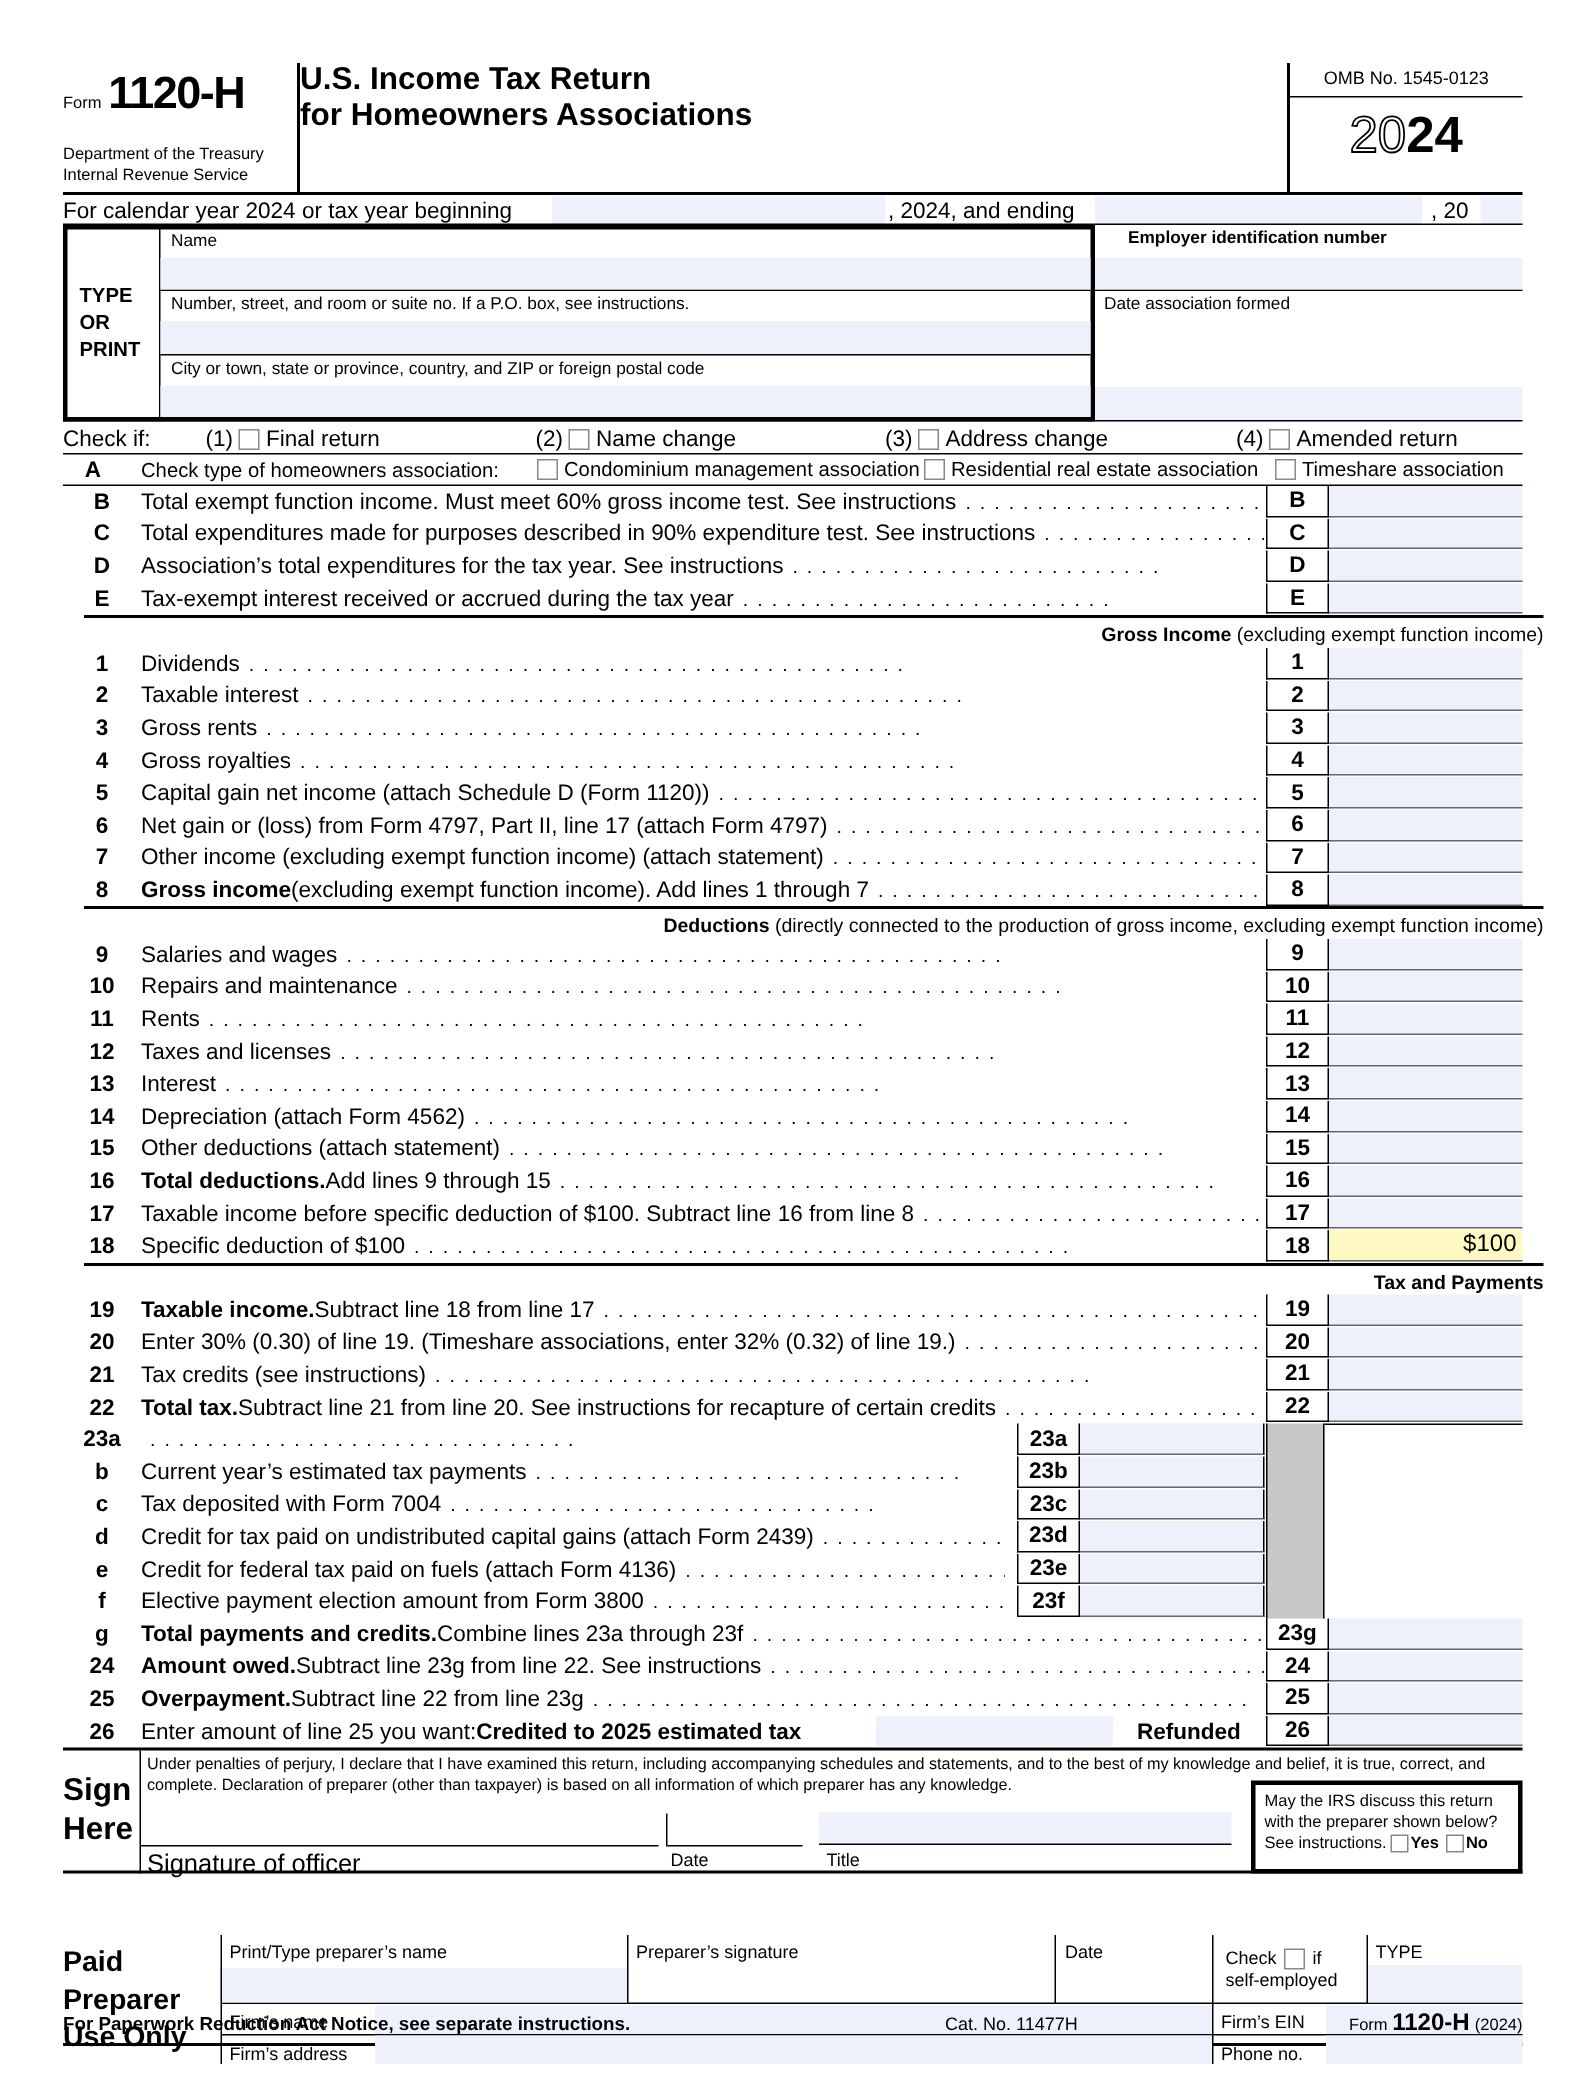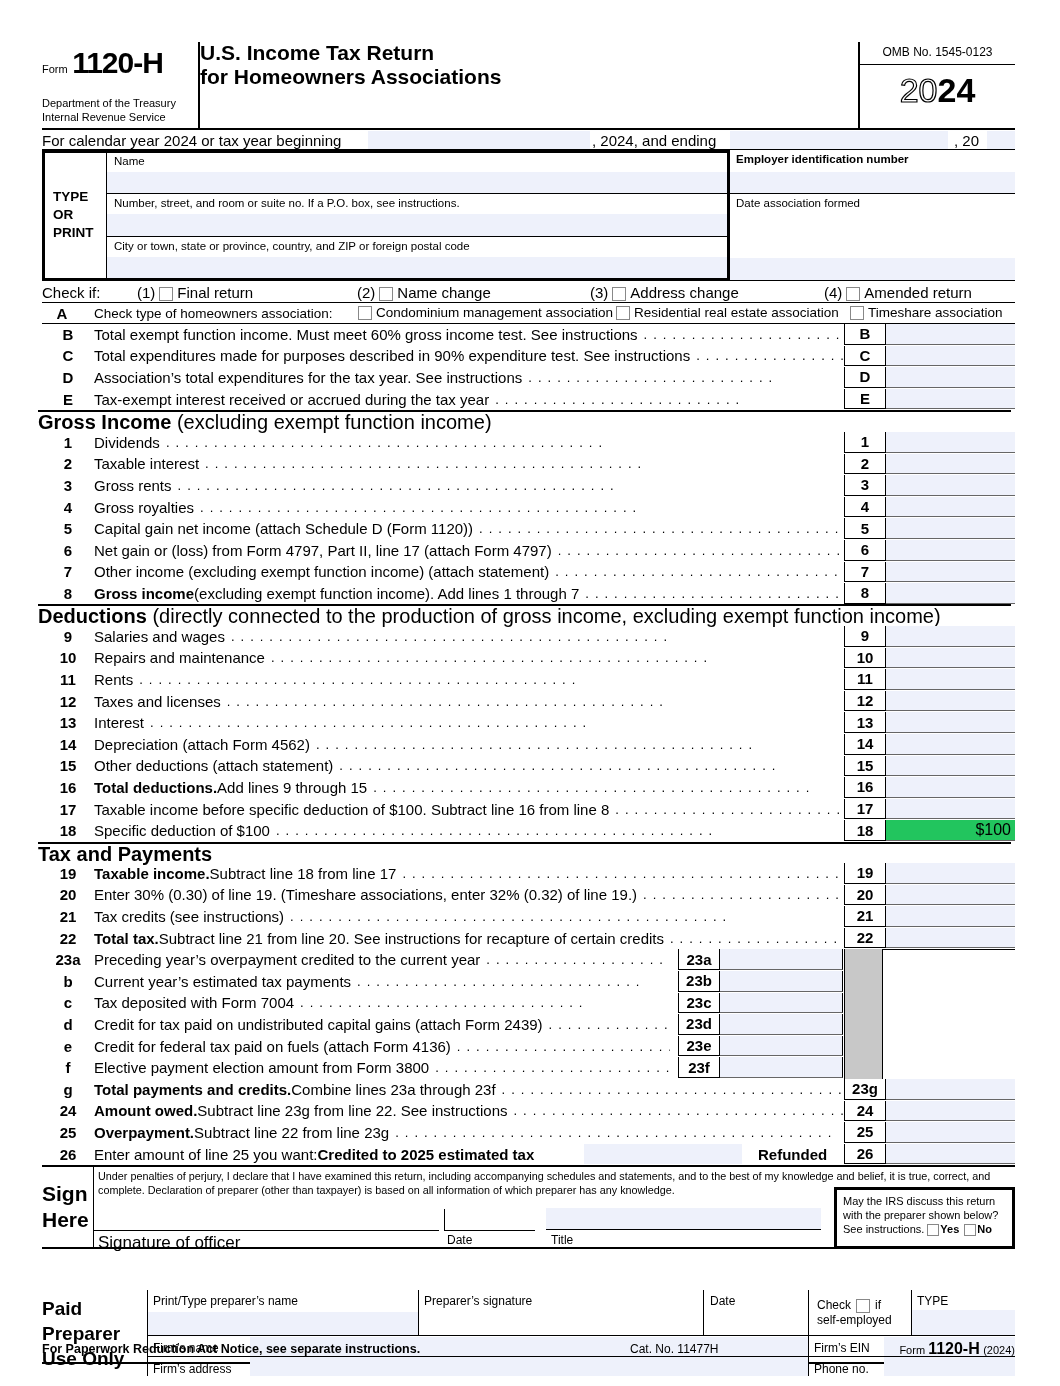--- a/index.html
+++ b/index.html
@@ -8,21 +8,21 @@
   .abs { position: absolute; }
   .fill { background: #eef1fb; }
   .thick { border-top: 2px solid #000; }
   .row { position: absolute; left: 42px; width: 973px; height: 21.6px; display: flex; align-items: center; font-size: 15px; border-bottom: 1px solid transparent; }
   .row .num { width: 52px; font-weight: bold; text-align: center; font-size: 15px; }
   .row .desc { position: absolute; left: 52px; right: 172px; white-space: nowrap; overflow: hidden; height: 100%; display: flex; align-items: center; }
   .row .desc .dots { flex: 1; overflow: hidden; color: #000; letter-spacing: 6px; margin-left: 6px; font-size: 13px; }
   .row .box { position: absolute; left: 802px; width: 42px; height: 100%; border-left: 1px solid #000; border-right: 1px solid #000; border-bottom: 1px solid #000; font-weight: bold; text-align: center; display: flex; align-items: center; justify-content: center; font-size: 15px; }
   .row .amt { position: absolute; left: 844px; right: 0; height: 100%; background: #eef1fb; border-bottom: 1px solid #666; display: flex; align-items: center; justify-content: flex-end; padding-right: 4px; font-size: 16px; }
   .row .desc b { font-weight: bold; }
-  .sect { position: absolute; left: 38px; width: 973px; height: 21px; text-align: left; font-size: 20px; border-top: 1px solid #000; line-height: 21px; }
+  .sect { position: absolute; left: 56px; width: 973px; height: 21px; text-align: right; font-size: 13px; border-top: 1px solid #000; line-height: 21px; }
   .cb { display: inline-block; width: 14px; height: 14px; border: 1px solid #888; background: #fff; vertical-align: middle; margin: 0 4px; }
   .sub .box { left: 636px; }
   .sub .amt { left: 678px; right: 172px; border-right: 1px solid #000; }
 </style>
 </head>
 <body>
 
 <div class="abs" style="left:42px;top:40px;width:973px;height:88px;">
   <div class="abs" style="left:0;top:6px;">
     <span style="font-size:11px;">Form</span>
@@ -69,21 +69,21 @@
   </div>
   <div class="abs" style="left:65px;top:44px;width:620px;height:43px;border-bottom:1px solid #000;">
     <div style="font-size:11.5px;padding:3px 0 0 7px;">Number, street, and room or suite no. If a P.O. box, see instructions.</div>
     <div class="abs fill" style="left:0;right:0;top:20px;height:22px;"></div>
   </div>
   <div class="abs" style="left:65px;top:87px;width:620px;height:41px;">
     <div style="font-size:11.5px;padding:3px 0 0 7px;">City or town, state or province, country, and ZIP or foreign postal code</div>
     <div class="abs fill" style="left:0;right:0;top:20px;height:21px;"></div>
   </div>
   <div class="abs" style="left:688px;top:0;width:285px;height:44px;border-bottom:1px solid #000;">
-    <div style="font-size:11.5px;font-weight:bold;padding:3px 0 0 6px;">Employer identification number</div>
+    <div style="font-size:11.5px;font-weight:bold;padding:3px 0 0 22px;">Employer identification number</div>
     <div class="abs fill" style="left:0;right:0;top:22px;height:21px;"></div>
   </div>
   <div class="abs" style="left:688px;top:44px;width:285px;height:87px;">
     <div style="font-size:11.5px;padding:3px 0 0 6px;">Date association formed</div>
     <div class="abs fill" style="left:0;right:0;top:64px;height:22px;"></div>
   </div>
 </div>
 
 <div class="abs" style="left:42px;top:282px;width:973px;height:21px;font-size:15px;border-bottom:1px solid #000;">
   <span class="abs" style="left:0;top:2px;">Check if:</span>
@@ -313,21 +313,21 @@
     <span class="amt"></span>
   </div>
 <div class="row" style="top:820.4px;">
     <span class="num">18</span>
     <span class="desc">
       <b></b>
       <span>Specific deduction of $100</span>
       <span class="dots">..............................................</span>
     </span>
     <span class="box">18</span>
-    <span class="amt" style="background:#22c55e;">$100</span>
+    <span class="amt" style="background:#fef9c3;">$100</span>
   </div>
 
 <div class="sect" style="top:842px;border-top:2px solid #000;font-weight:bold;">Tax and Payments</div>
 <div class="row" style="top:863px;">
     <span class="num">19</span>
     <span class="desc">
       <b>Taxable income.</b>
       <span> Subtract line 18 from line 17</span>
       <span class="dots">..............................................</span>
     </span>
@@ -364,21 +364,20 @@
     <span class="box">22</span>
     <span class="amt"></span>
   </div>
 
 <div class="abs" style="left:844px;top:949.4px;width:39px;height:130px;background:#c8c8c8;border-left:1px solid #000;border-right:1px solid #000;"></div>
 <div class="abs" style="left:883px;top:949.4px;width:132px;border-top:1px solid #000;"></div>
 
 <div class="row sub" style="top:949.4px;">
     <span class="num">23a</span>
     <span class="desc" style="right:345px;">
-      <span>Preceding year’s overpayment credited to the current year</span>
       <span class="dots">..............................</span>
     </span>
     <span class="box">23a</span>
     <span class="amt"></span>
   </div>
 <div class="row sub" style="top:971px;">
     <span class="num">b</span>
     <span class="desc" style="right:345px;">
       <span>Current year’s estimated tax payments</span>
       <span class="dots">..............................</span>

